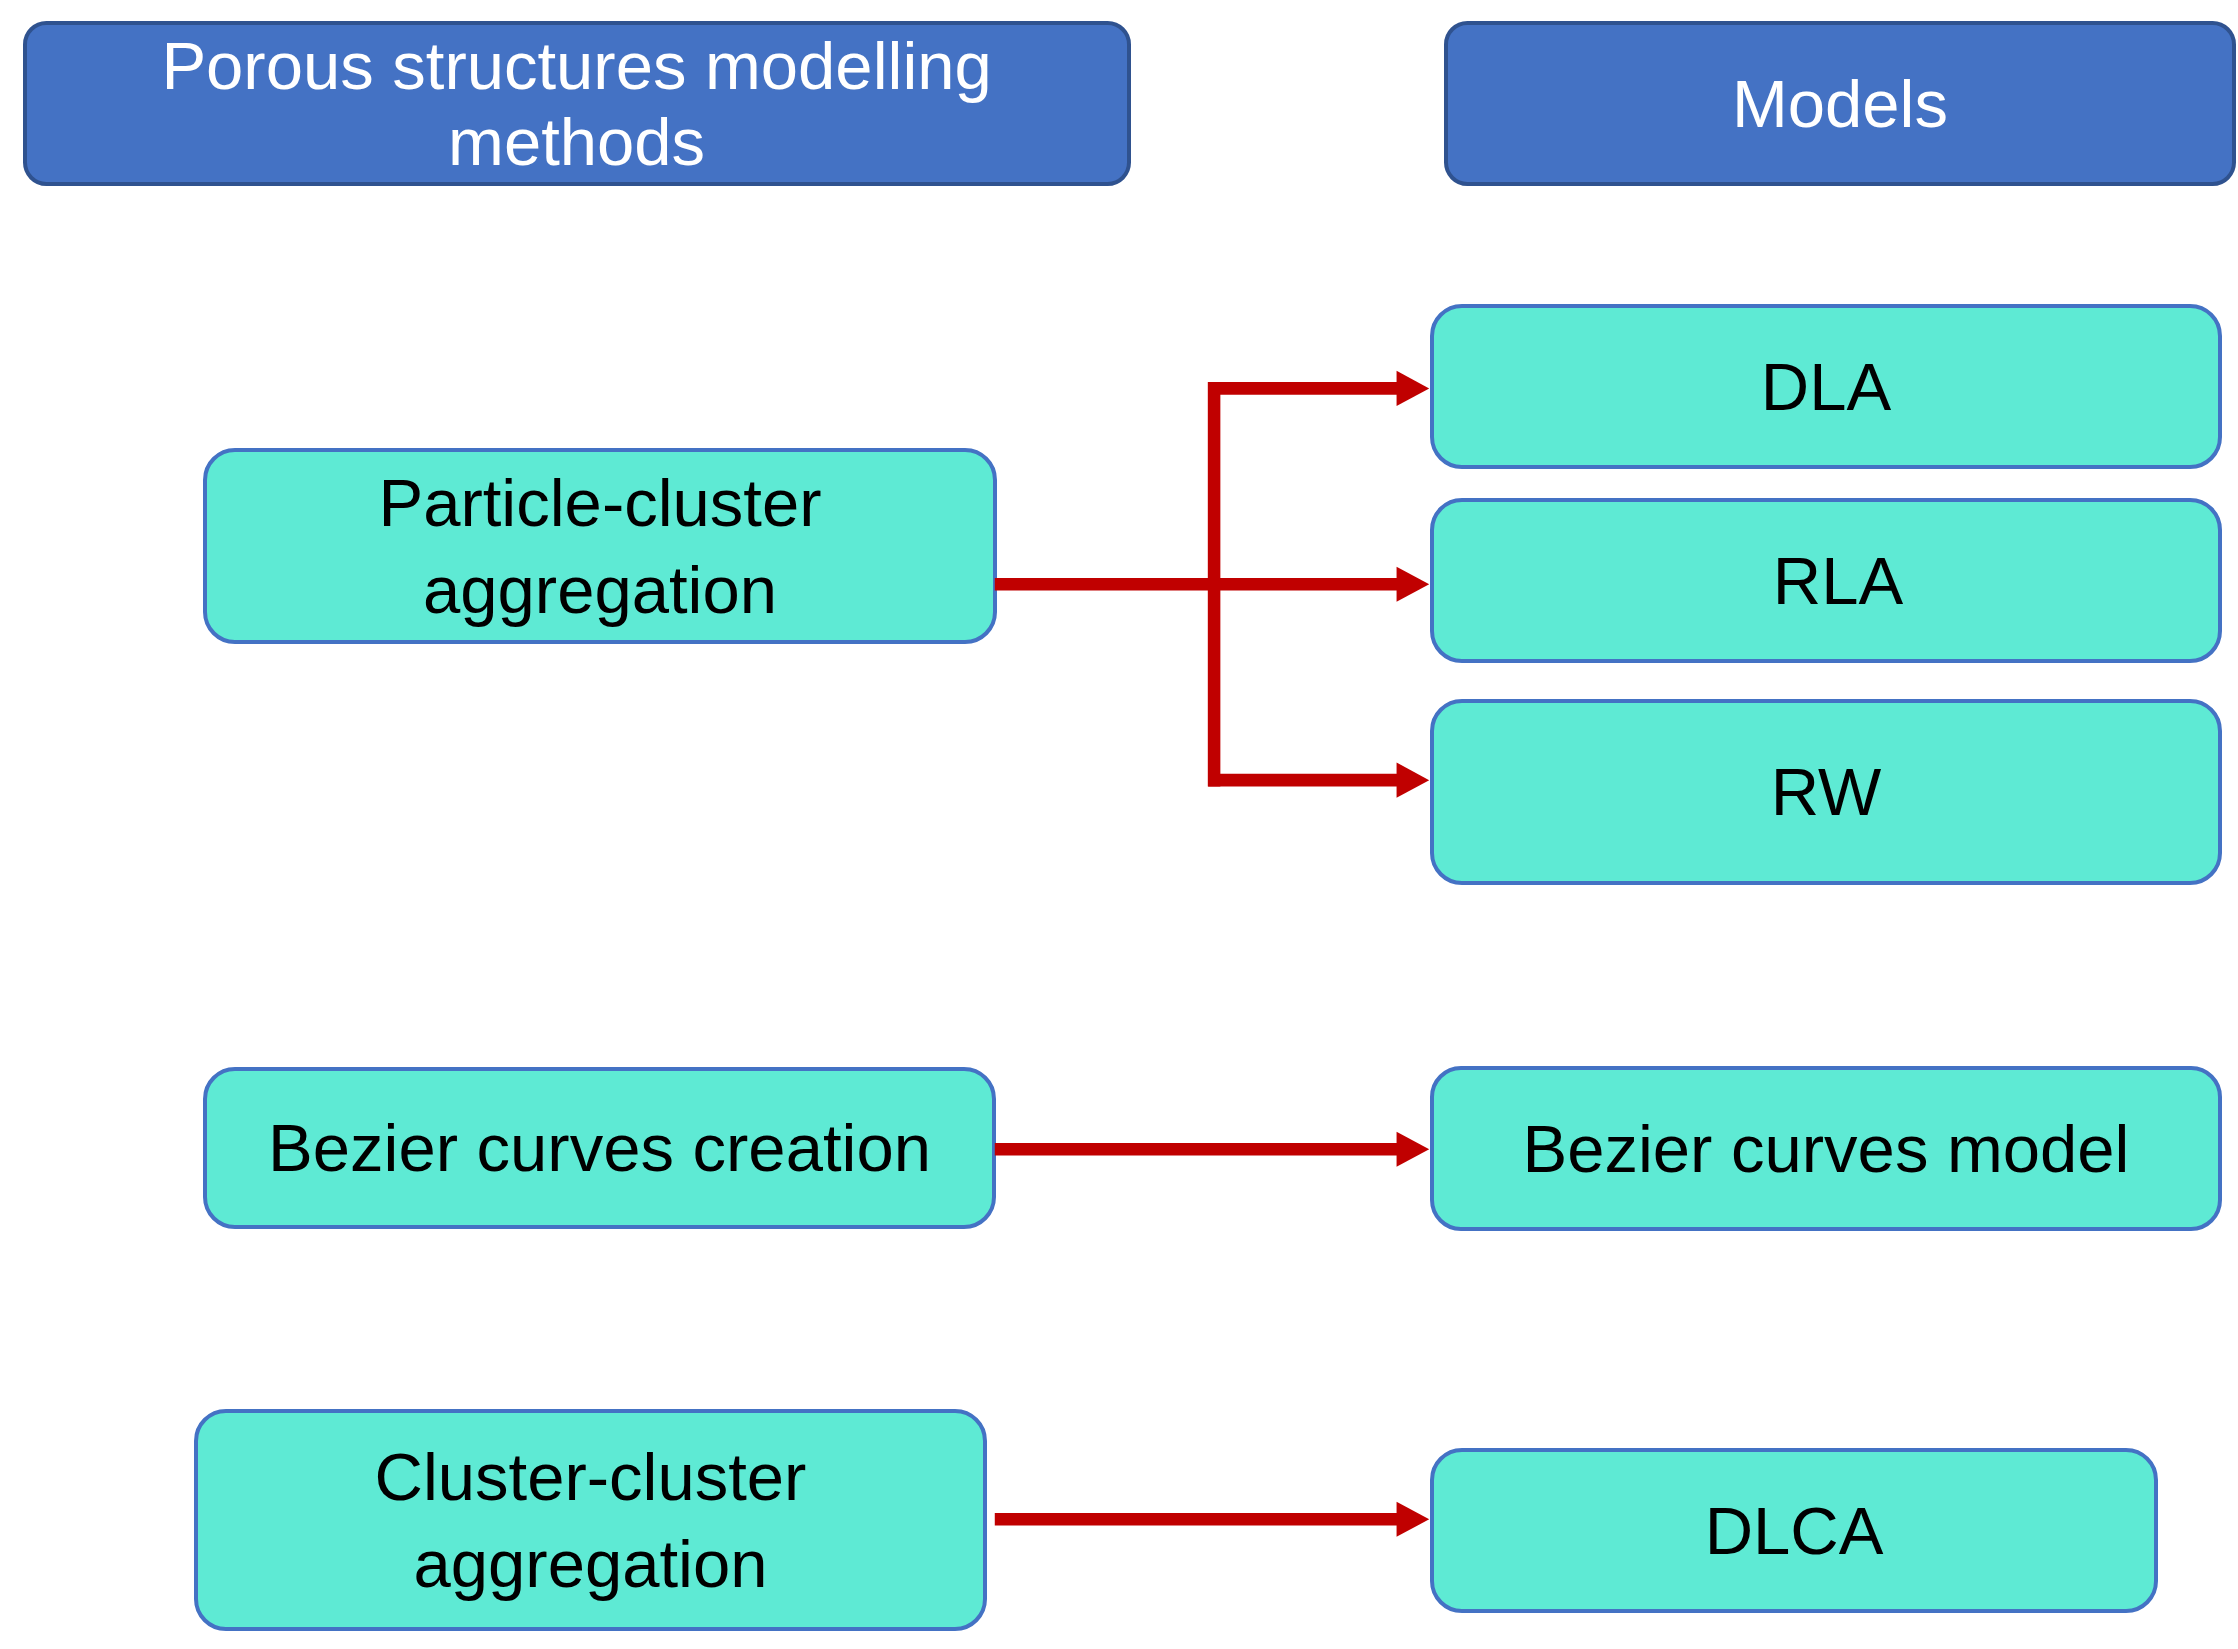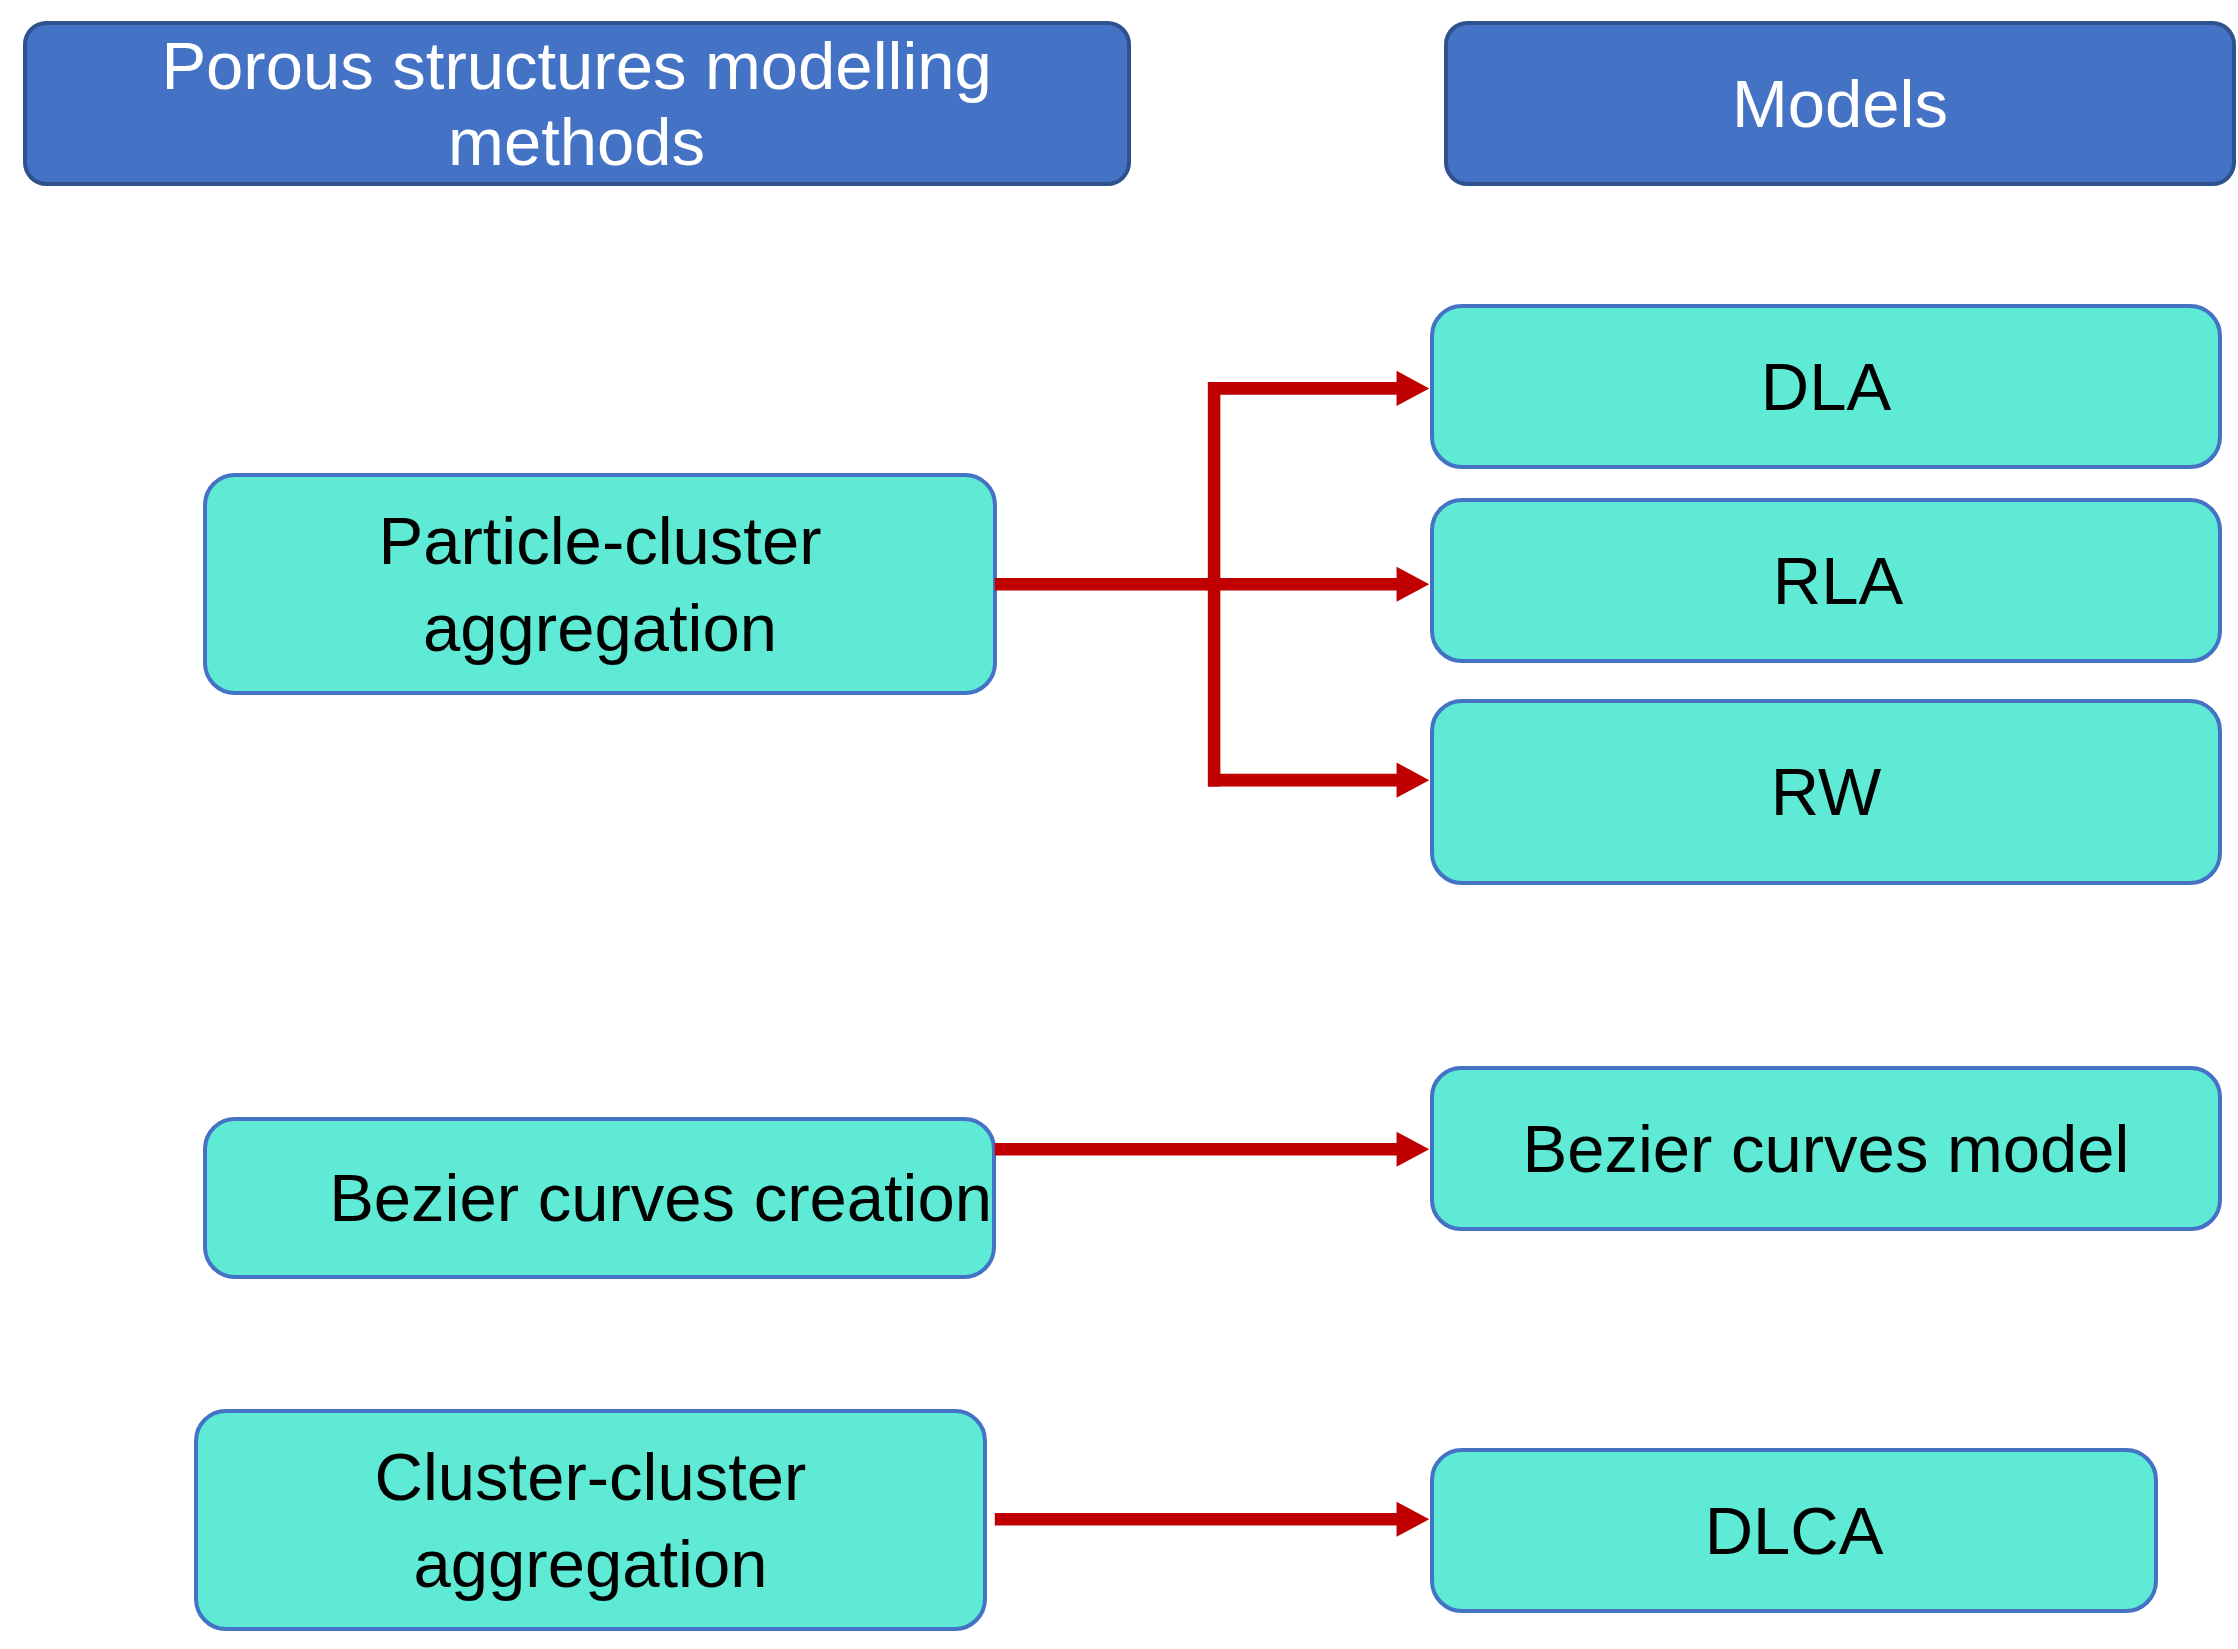--- a/index.html
+++ b/index.html
@@ -40,22 +40,22 @@
     background: #5eead4;
     border: 4.2px solid #4472C4;
     border-radius: 32px;
     color: #000000;
     font-size: 67px;
     line-height: 1.3;
   }
   
   #header-methods { left: 22.6px;   top: 21px;   width: 1108px; height: 165px; }
   #header-models  { left: 1444px; top: 21px;   width: 792px;  height: 165px; }
-  #node-particle  { left: 203px;  top: 473px;  width: 794px;  height: 222px; justify-content: center; }
-  #node-bezier-creation { left: 203px; top: 1117px; width: 793px; height: 162px; justify-content: flex-end; }
+  #node-particle  { left: 203px;  top: 448px;  width: 794px;  height: 196px; justify-content: center; }
+  #node-bezier-creation { left: 203px; top: 1067px; width: 793px; height: 162px; }
   #node-cluster   { left: 194px;  top: 1409px; width: 793px;  height: 222px; }
   #node-dla       { left: 1430px; top: 304px;  width: 792px;  height: 165px; }
   #node-rla       { left: 1430px; top: 498px;  width: 792px;  height: 165px; padding-left: 24px; }
   #node-rw        { left: 1430px; top: 699px;  width: 792px;  height: 186px; }
   #node-bezier-model { left: 1430px; top: 1066px; width: 792px; height: 165px; border-radius: 31px; }
   #node-dlca      { left: 1430px; top: 1436px; width: 728px;  height: 165px; margin-top: 12px; }
 
   #arrow-layer {
     position: absolute;
     left: 0; top: 0;

